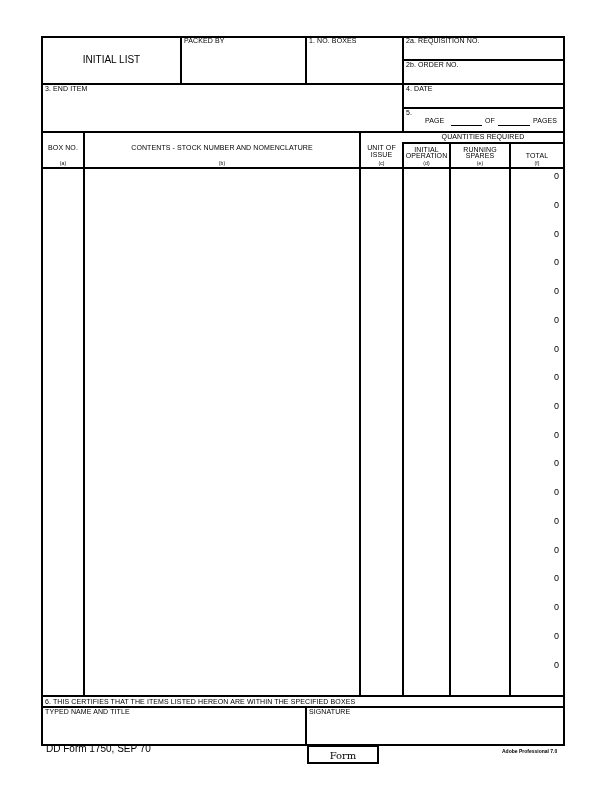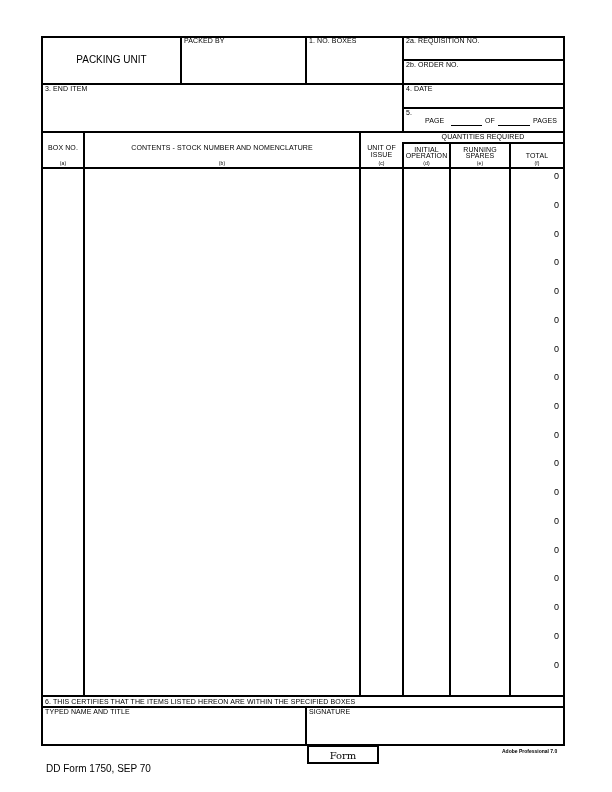--- a/index.html
+++ b/index.html
@@ -6,21 +6,21 @@
     body { width:612px; height:792px; position:relative; font-family:"Liberation Sans", sans-serif; color:#000; overflow:hidden; }
     .ab { position:absolute; }
     .hl { position:absolute; background:#000; height:2px; }
     .vl { position:absolute; background:#000; width:2px; }
     .lbl { position:absolute; font-size:7px; line-height:8px; white-space:nowrap; letter-spacing:0.1px; }
     .title { position:absolute; font-size:10px; font-weight:normal; }
     .ctr { text-align:center; }
     .field { position:absolute; background:transparent; border:none; outline:none; }
     .zero { position:absolute; right:0; width:40px; text-align:right; font-size:9px; line-height:10px; }
     .reset-btn { position:absolute; left:307px; top:745px; width:72px; height:19px; border:2px solid #000; box-sizing:border-box; background:#fff; font-family:"DejaVu Serif", serif; font-size:10px; text-align:center; line-height:15px; cursor:pointer; }
-    .form-id { position:absolute; left:46px; top:743px; font-size:10px;margin-top:20px; }
+    .form-id { position:absolute; left:46px; top:743px; font-size:10px; }
     .producer { position:absolute; left:502px; top:748px; font-size:5px; font-weight:bold; }
     .uline { position:absolute; height:1px; background:#000; }
   </style>
 </head>
 <body>
 
 <div>
 
   <div class="hl" style="left:41px; top:36px; width:524px;"></div>
   <div class="vl" style="left:41px; top:36px; height:710px;"></div>
@@ -28,21 +28,21 @@
   <div class="hl" style="left:41px; top:744px; width:524px;"></div>
 
   <div class="vl" style="left:180px; top:36px; height:48px;"></div>
   <div class="vl" style="left:305px; top:36px; height:48px;"></div>
   <div class="vl" style="left:402px; top:36px; height:96px;"></div>
   <div class="hl" style="left:402px; top:59px; width:162px;"></div>
   <div class="hl" style="left:41px; top:83px; width:524px;"></div>
   <div class="hl" style="left:402px; top:107px; width:162px;"></div>
   <div class="hl" style="left:41px; top:131px; width:524px;"></div>
 
-  <div class="title ctr" style="left:43px; top:54px; width:137px;">PACKING UNIT</div>
+  <div class="title ctr" style="left:43px; top:54px; width:137px;">INITIAL LIST</div>
   <div class="lbl" style="left:184px; top:37px;">PACKED BY</div>
   <input class="field" style="left: 184px; top: 46px; width: 118px; height: 34px;">
   <div class="lbl" style="left:309px; top:37px;">1. NO. BOXES</div>
   <input class="field" style="left: 309px; top: 46px; width: 90px; height: 34px;">
   <div class="lbl" style="left:406px; top:37px;">2a.  REQUISITION NO.</div>
   <input class="field" style="left: 406px; top: 46px; width: 155px; height: 12px;">
   <div class="lbl" style="left:406px; top:61px;">2b.  ORDER NO.</div>
   <input class="field" style="left: 406px; top: 70px; width: 155px; height: 12px;">
 
   <div class="lbl" style="left:45px; top:85px;">3.  END ITEM</div>

